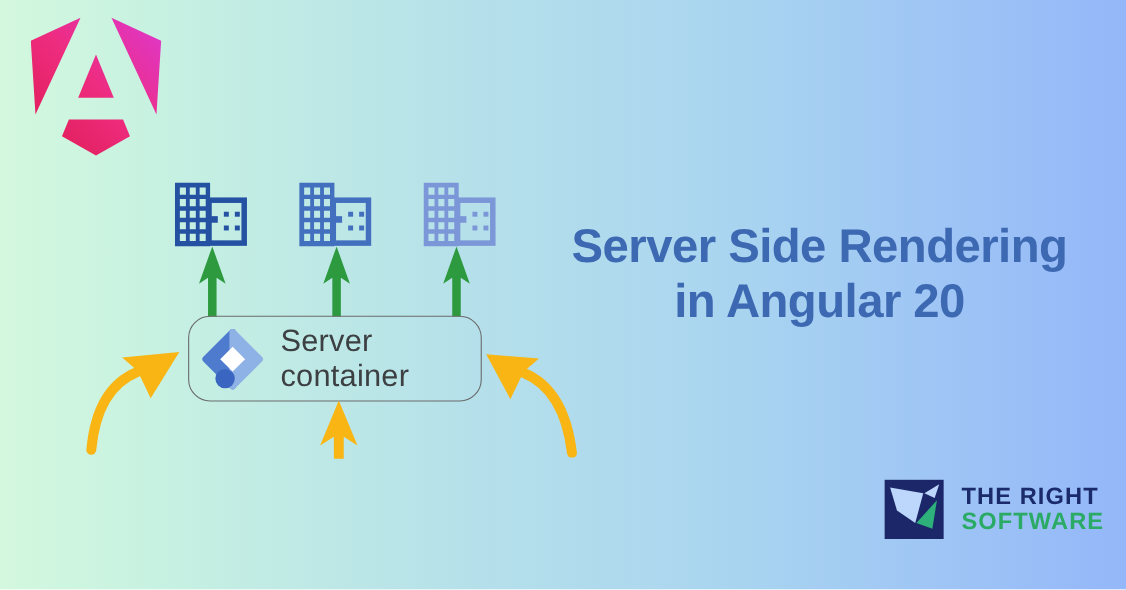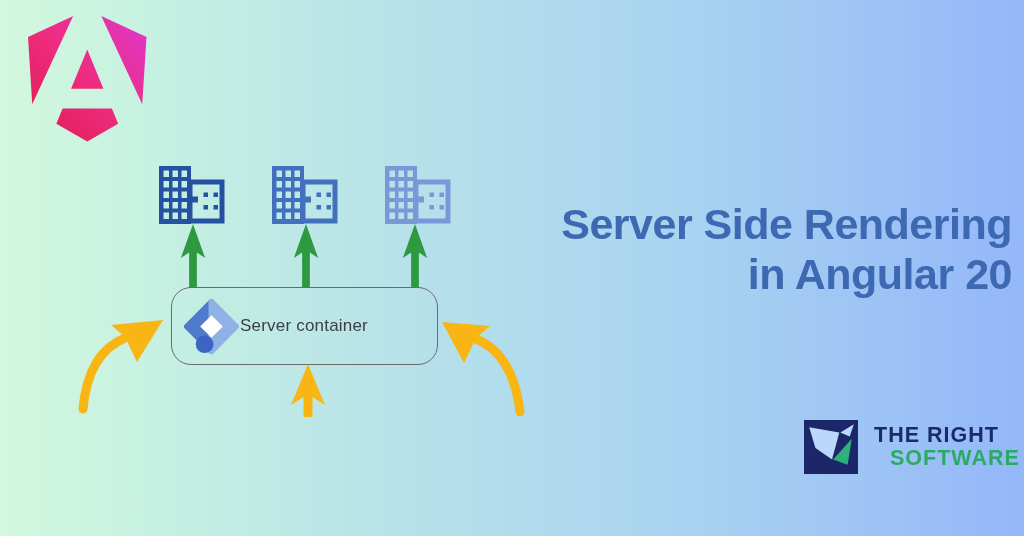--- a/index.html
+++ b/index.html
@@ -28,36 +28,36 @@
   .up-arrow-2 { left:293px; top:224px; }
   .up-arrow-3 { left:402px; top:224px; }
 
   
   .server-box {
     left:171px; top:287px; width:267px; height:78px;
     border:1.6px solid #6b6b6b; border-radius:20px;
     display:flex; align-items:center; padding-left:11px;
   }
   .gtm-icon { width:57px; height:57px; flex:0 0 auto; }
-  .server-label { font-size:17px; letter-spacing:0.2px;text-align:center; }
+  .server-label { margin-left:15px; font-size:28px; letter-spacing:0.2px; }
 
   
   .yellow-left  { left:73px;  top:313px; width:100px; height:102px; }
   .yellow-bottom{ left:288px; top:364px; width:40px;  height:54px; }
   .yellow-right { left:438px; top:314px; width:90px;  height:102px; }
 
   
   .title {
     left:478px; top:199px; width:534px;
-    text-align:right; font-weight:800; font-size:43px; line-height:50px;
+    text-align:center; font-weight:800; font-size:43px; line-height:50px;
     letter-spacing:-0.5px;
   }
 
   
-  .brand { left:804px; top:420px; display:flex; align-items:center; }
+  .brand { left:804px; top:436px; display:flex; align-items:center; }
   .brand-icon { width:54px; height:54px; display:block; }
   .brand-text { margin-left:16px; font-weight:800; font-size:21.5px; line-height:23px; letter-spacing:1px; }
 </style>
 </head>
 <body>
 
 <div class="canvas">
 
   <svg class="abs angular-logo" viewBox="0 0 223 236">
     <defs>
@@ -155,17 +155,17 @@
 
   <div class="abs brand">
     <svg class="brand-icon" viewBox="0 0 52 52">
       <rect x="0" y="0" width="52" height="52" fill="#1b2768"></rect>
       <polygon points="5,7 34,12 27,38 11,27" fill="#bcd7fb"></polygon>
       <polygon points="35,12 48,4 44,16" fill="#bcd7fb"></polygon>
       <polygon points="28,38 46,18 42,43" fill="#2eb07a"></polygon>
     </svg>
     <div class="brand-text">
       <div style="color: rgb(27, 42, 107);">THE RIGHT</div>
-      <div style="color: rgb(43, 170, 102); margin-left: 16px;">SOFTWARE</div>
+      <div style="color: rgb(43, 170, 102);">SOFTWARE</div>
     </div>
   </div>
 
 </div>
 
 </body></html>

